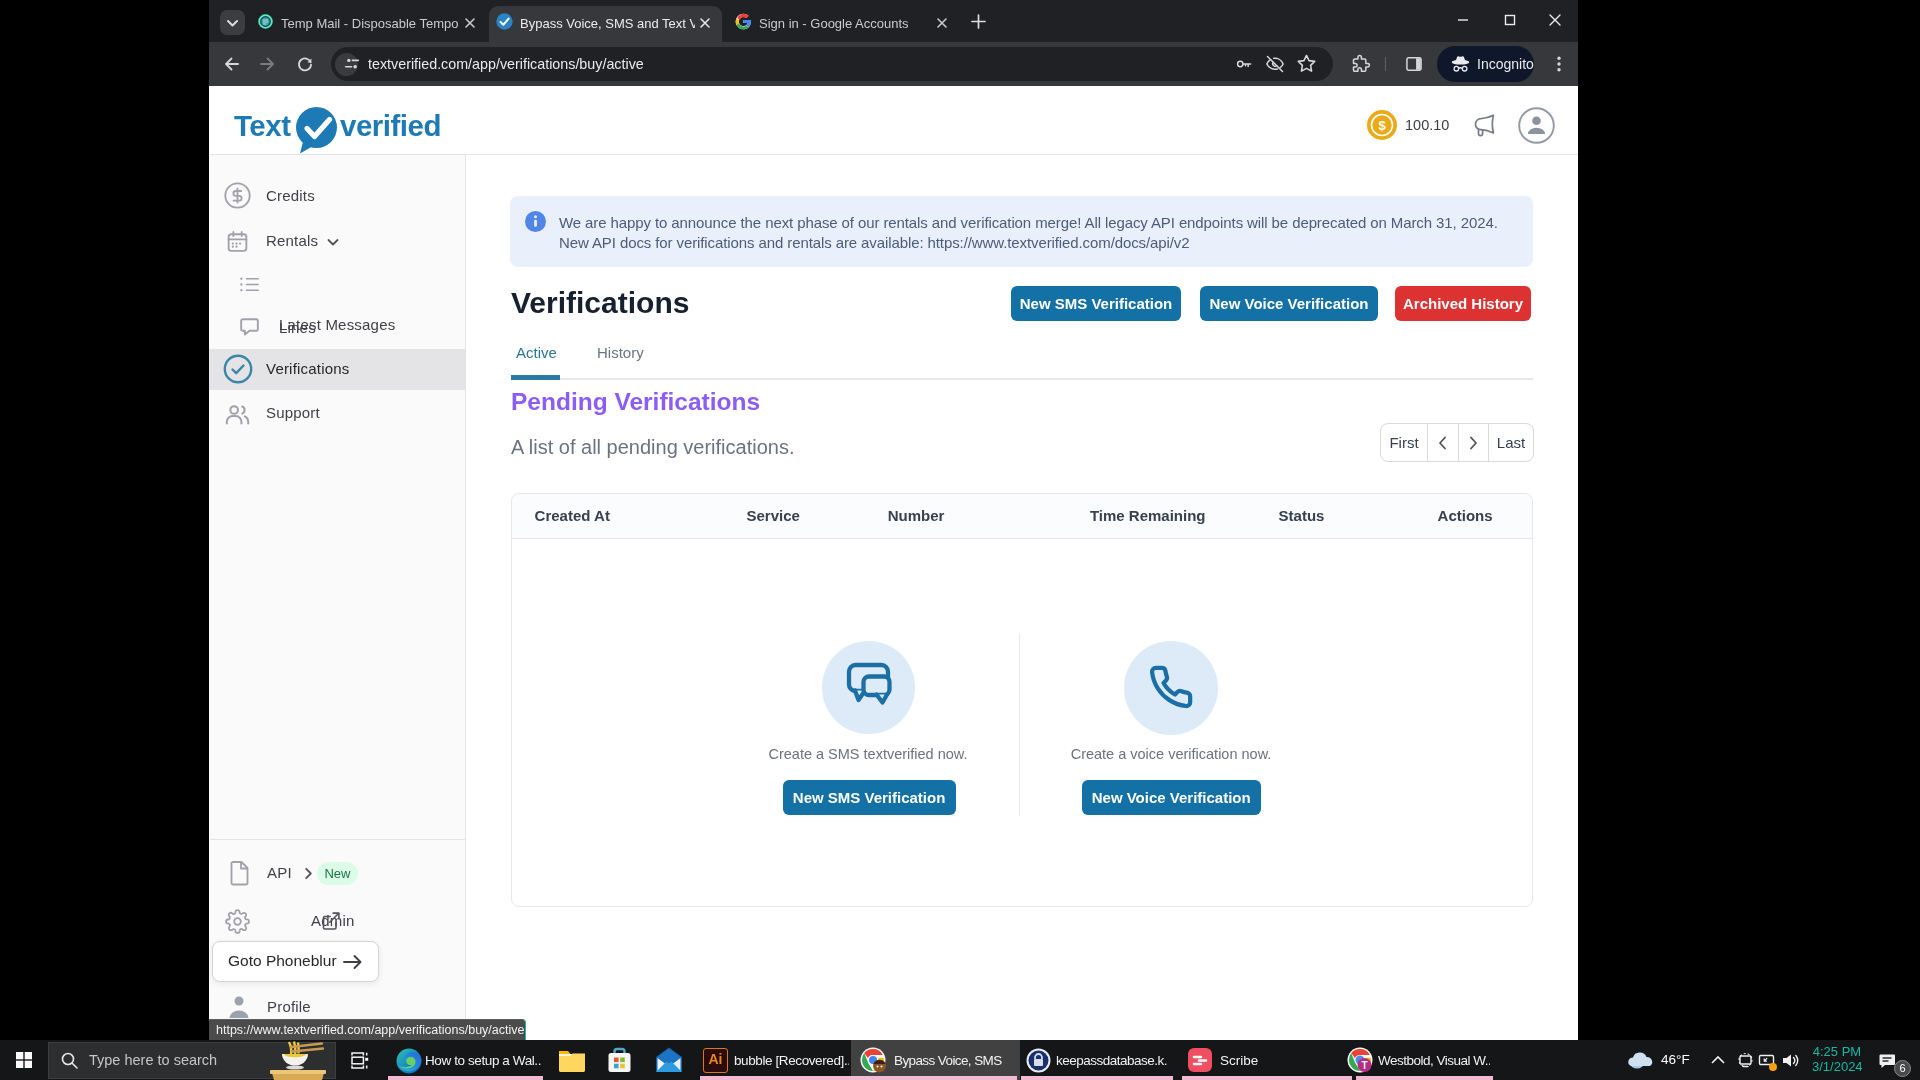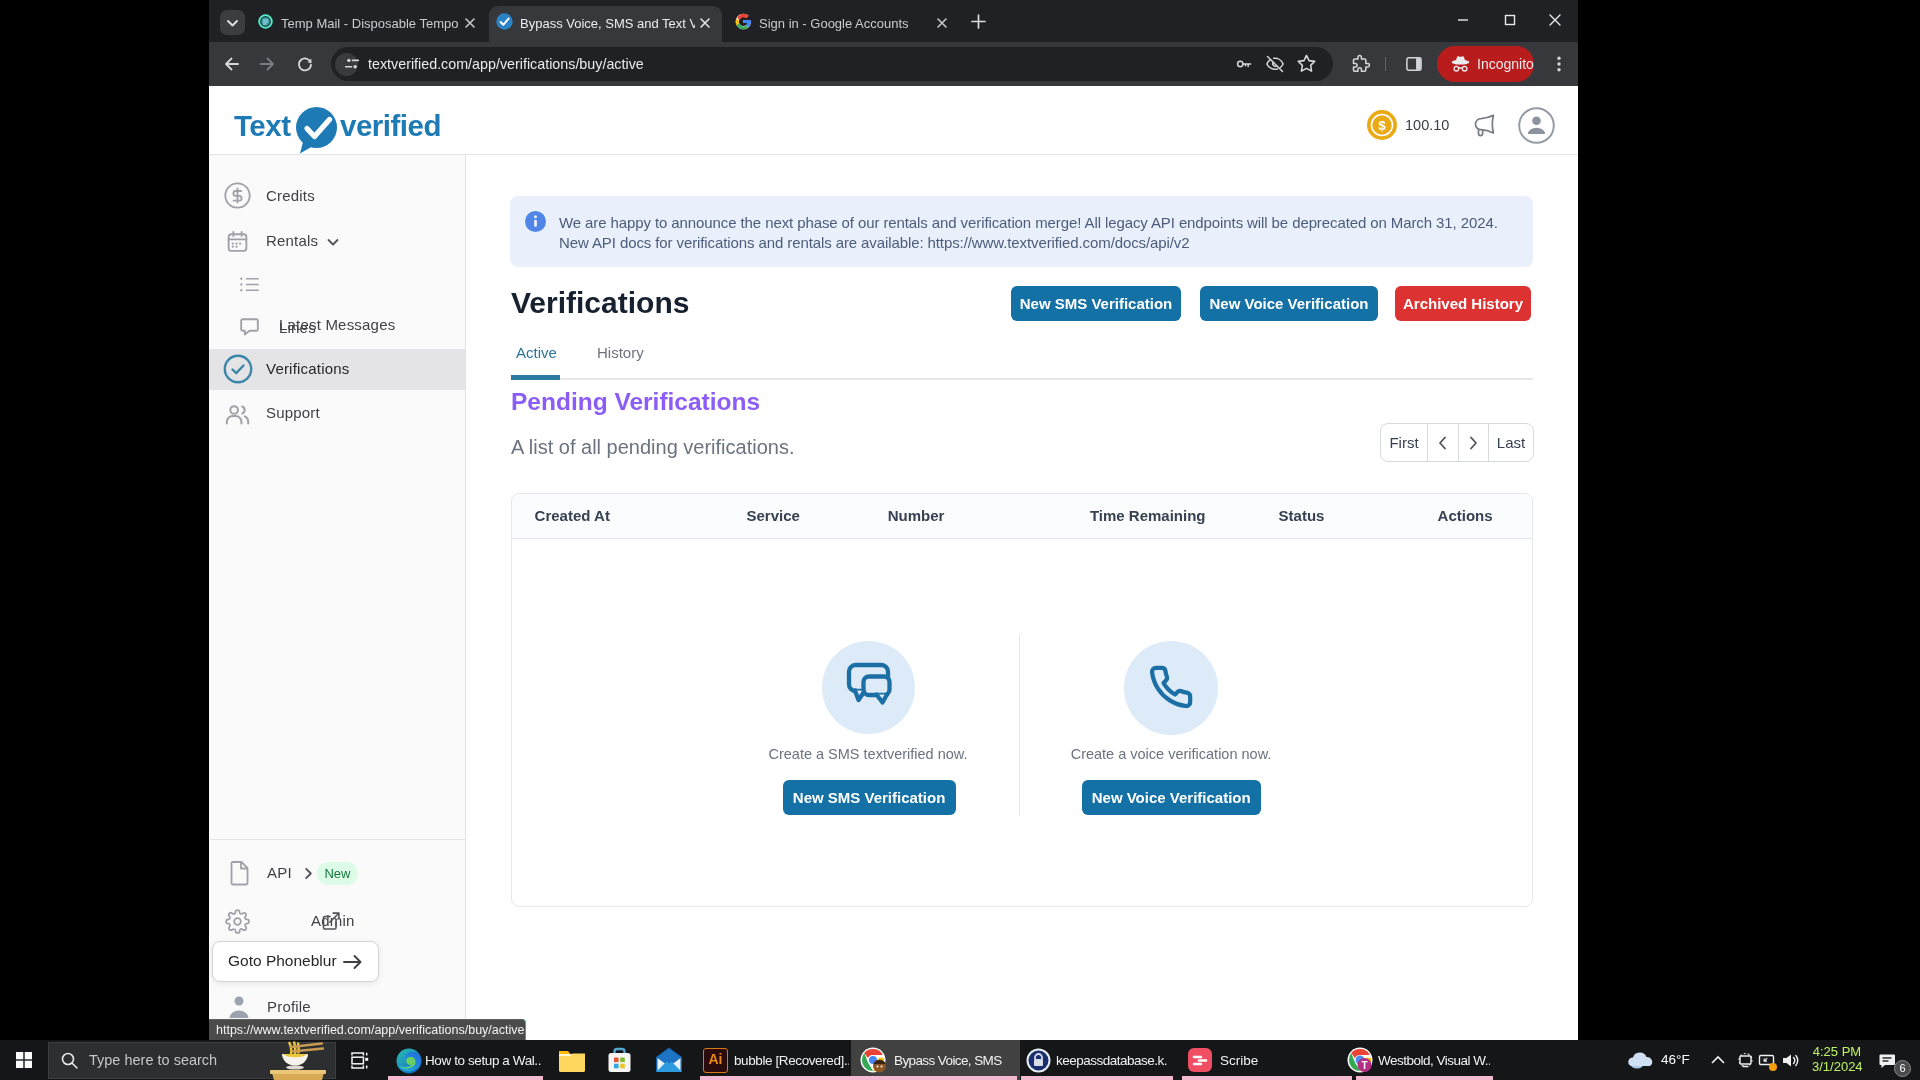--- a/index.html
+++ b/index.html
@@ -125,21 +125,21 @@
         <path d="M9.5 3.8 a2.1 2.1 0 0 1 4.2 0 V6 h3.8 a1.5 1.5 0 0 1 1.5 1.5 v3.8 h2.2 a2.1 2.1 0 0 1 0 4.2 H19 v3.8 a1.5 1.5 0 0 1 -1.5 1.5 h-3.8 V18.6 a2.1 2.1 0 0 0 -4.2 0 V20.8 H5.7 a1.5 1.5 0 0 1 -1.5 -1.5 v-3.8 H6.4 a2.1 2.1 0 0 0 0 -4.2 H4.2 V7.5 A1.5 1.5 0 0 1 5.7 6 h3.8 z"></path>
       </svg>
 
     <div class="abs" style="left:1176px;top:15px;width:1px;height:14px;background:#5f6368;"></div>
 
     <svg class="abs" style="left:1195px;top:12px;" width="20" height="20" viewBox="0 0 24 24">
         <rect x="3.5" y="4.5" width="17" height="15" rx="2" fill="none" stroke="#d5d7da" stroke-width="1.8"></rect>
         <path d="M14.5 5 h4.5 a1 1 0 0 1 1 1 v12 a1 1 0 0 1 -1 1 h-4.5 z" fill="#d5d7da"></path>
       </svg>
 
-    <div class="abs" style="left:1228px;top:4px;width:97px;height:36px;border-radius:18px;background:#b91c1c;">
+    <div class="abs" style="left:1228px;top:4px;width:97px;height:36px;border-radius:18px;background:#0f172a;">
       <svg class="abs" style="left:13px;top:8px;" width="21" height="21" viewBox="0 0 24 24" fill="#e8eaed">
           <path d="M17.1 6.8 15.9 3.4c-.2-.6-.9-1-1.5-.8l-1.5.4c-.6.1-1.2.1-1.8 0l-1.5-.4c-.6-.2-1.3.2-1.5.8L6.9 6.8C4 7.4 2 8.3 2 9.3 2 10.8 6.5 12 12 12s10-1.2 10-2.7c0-1-2-1.9-4.9-2.5z"></path>
           <circle cx="7.3" cy="16.8" r="2.6" fill="none" stroke="#e8eaed" stroke-width="1.5"></circle>
           <circle cx="16.7" cy="16.8" r="2.6" fill="none" stroke="#e8eaed" stroke-width="1.5"></circle>
           <path d="M10 16.4 c1.2-.8 2.8-.8 4 0" fill="none" stroke="#e8eaed" stroke-width="1.5"></path>
         </svg>
       <div class="abs" style="left:40px;top:10px;font-size:14px;color:#e8eaed;">Incognito</div>
     </div>
 
     <svg class="abs" style="left:1340px;top:12px;" width="20" height="20" viewBox="0 0 20 20" fill="#d5d7da">
@@ -454,19 +454,19 @@
   </svg>
   <svg class="abs" style="left:1758px;top:12px;" width="17" height="17" viewBox="0 0 17 17" fill="none" stroke="#f0f0f0">
     <rect x="1.5" y="3.5" width="14" height="9" rx="1.2" stroke-width="1.4"></rect>
     <path d="M9.2 6.2 L6.2 9.2 M6.2 6.4 v2.8 h2.8" stroke-width="1.2"></path>
   </svg>
   <div class="abs" style="left:1768.5px;top:22.5px;width:8px;height:8px;border-radius:50%;background:#f59e0b;"></div>
   <svg class="abs" style="left:1781px;top:12px;" width="19" height="17" viewBox="0 0 19 17">
     <path d="M2 6 h3.5 L10 2.5 v12 L5.5 11 H2 z" fill="#f0f0f0"></path>
     <path d="M12.5 5.5 a4.5 4.5 0 0 1 0 6 M14.8 3.5 a7.5 7.5 0 0 1 0 10" stroke="#f0f0f0" stroke-width="1.4" fill="none" stroke-linecap="round"></path>
   </svg>
-  <div class="abs" style="left:1812px;top:4px;width:50px;text-align:center;font-size:13px;color:#bef264;line-height:15px;">4:25 PM<br>3/1/2024</div>
+  <div class="abs" style="left:1812px;top:4px;width:50px;text-align:center;font-size:13px;color:#14b8a6;line-height:15px;">4:25 PM<br>3/1/2024</div>
   <svg class="abs" style="left:1878px;top:12px;" width="19" height="17" viewBox="0 0 19 17">
     <path d="M2 2.5 h14 a1 1 0 0 1 1 1 V12 a1 1 0 0 1 -1 1 H7 l-3.5 3 v-3 H2.5 a1 1 0 0 1 -1 -1 V3.5 a1 1 0 0 1 1 -1 z" fill="#f0f0f0"></path>
     <path d="M4.5 6 h9 M4.5 9 h6" stroke="#2b2b2b" stroke-width="1.3"></path>
   </svg>
   <div class="abs" style="left:1894px;top:20px;width:17px;height:17px;border-radius:50%;background:#4a4a4a;border:1.5px solid #8a8a8a;color:#fff;font-size:11px;text-align:center;line-height:14.5px;">6</div>
 </div>
 
 </body></html>

